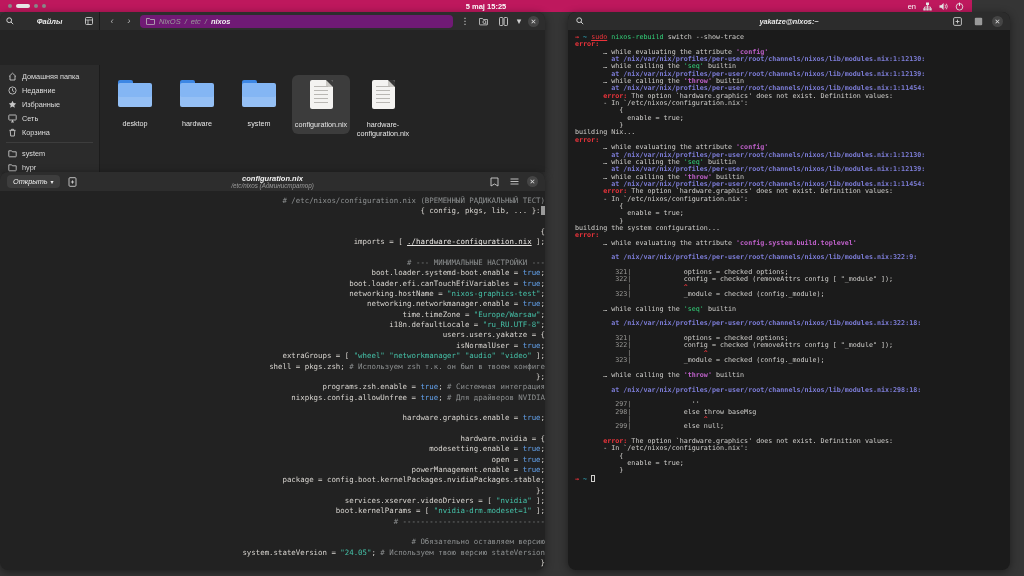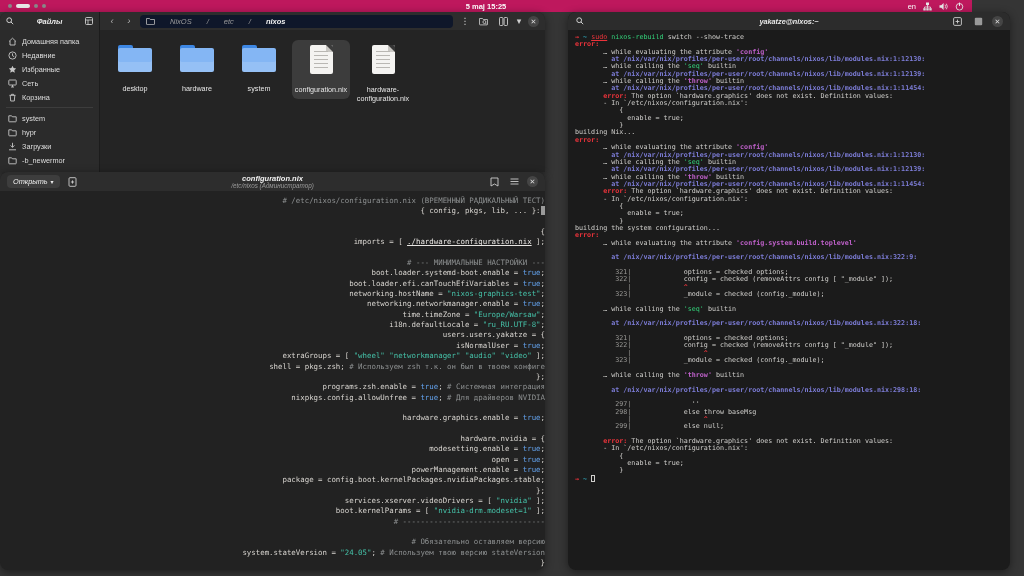--- a/index.html
+++ b/index.html
@@ -24,24 +24,24 @@
   .hicon { color:#cfcfcf; font-size:9px; display:flex; align-items:center; justify-content:center; width:14px; height:12px; }
 
   
   .files-win { left:0; top:12px; width:545px; height:160px; border-radius:8px 8px 0 0; overflow:hidden;
                background:#242424; display:flex; flex-direction:column; }
   .files-head { display:flex; height:18px; flex:0 0 18px; }
   .fh-side { width:100px; background:#2d2d2d; display:flex; align-items:center; padding:0 5px; gap:4px; border-right:1px solid #1c1c1c; }
   .fh-title { font-size:7.5px; color:#eee; font-weight:bold; flex:1; text-align:center; }
   .fh-main { flex:1; background:#2d2d2d; display:flex; align-items:center; padding:0 6px; gap:5px; }
   .nav-arrow { color:#bbb; font-size:9px; width:12px; text-align:center; }
-  .crumbbar { flex:1; height:13px; background:#0f172a; border-radius:4px; display:flex; align-items:center;
-              padding:0 6px; gap:15px; font-size:7.5px; color:#9a9a9a; }
+  .crumbbar { flex:1; height:13px; background:#701a75; border-radius:4px; display:flex; align-items:center;
+              padding:0 6px; gap:4px; font-size:7.5px; color:#9a9a9a; }
   .crumb-cur { color:#f0f0f0; font-weight:bold; }
-  .files-body { flex:1; display:flex; min-height:0; }
+  .files-body { flex:1; display:flex; min-height:0;margin-top:35px; }
   .sidebar { width:100px; background:#2b2b2b; border-right:1px solid #1c1c1c; padding:4px 4px; overflow:hidden; }
   .side-item { display:flex; align-items:center; gap:5px; height:14px; padding:0 4px; border-radius:3px;
                color:#dedede; font-size:7.3px; white-space:nowrap; }
   .side-sep { height:1px; background:#3d3d3d; margin:3px 2px; }
   .side-item svg { flex:0 0 auto; }
   .fgrid { flex:1; display:flex; align-items:flex-start; padding:10px 6px; gap:4px; }
   .tile { width:58px; display:flex; flex-direction:column; align-items:center; gap:12px; padding:5px 2px; border-radius:6px; }
   .tile.selected { background:#3c3c3c; }
   .tile .lbl { font-size:7.2px; color:#e6e6e6; text-align:center; line-height:1.25; word-break:break-word; }
   .folder-ic { position:relative; width:34px; height:27px; }

